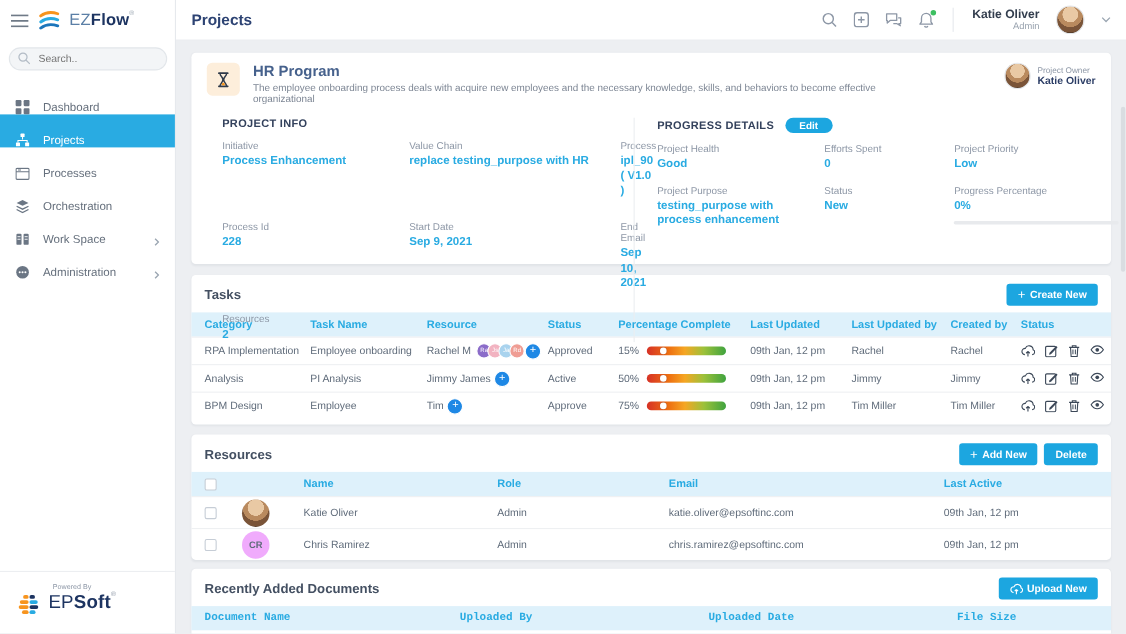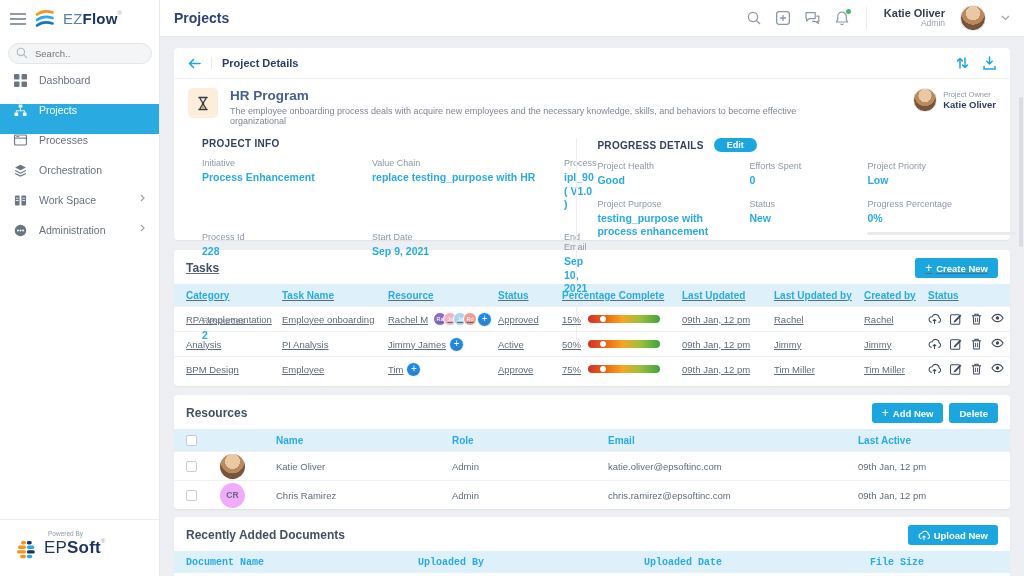--- a/index.html
+++ b/index.html
@@ -12,21 +12,21 @@
              border-right:1px solid #e6e9ed; display:flex; flex-direction:column; z-index:5; }
   .logo-row { height:37px; display:flex; align-items:center; padding:0 10px; gap:8px; }
   .logo-text { font-size:15px; color:#5b7fa6; letter-spacing:.2px; white-space:nowrap; }
   .logo-text b { color:#1d3461; }
   .logo-tm { font-size:6px; color:#9aa5b1; vertical-align:top; }
   .side-search { position:relative; margin:6px 8px 4px; }
   .side-search input { width:144px; height:21px; border:1px solid #e2e6ea; background:#f3f5f7; border-radius:11px;
              padding:0 8px 0 26px; font-size:9.5px; color:#6a7685; outline:none; font-family:inherit; }
   .side-search .mag { position:absolute; left:8px; top:4px; }
   .menu { margin-top:6px; }
-  .menu-item { height:30px; display:flex; align-items:flex-start; padding:0 14px; gap:12px;
+  .menu-item { height:30px; display:flex; align-items:flex-end; padding:0 14px; gap:12px;
                font-size:10.5px; color:#66707d; cursor:pointer; }
   .menu-item .chev { margin-left:auto; color:#9aa5b1; }
   .menu-item.active { background:#29abe2; color:#fff; }
   .side-footer { margin-top:auto; border-top:1px solid #eceef1; padding:10px 14px 14px; }
   .powered { font-size:6.5px; color:#8d97a6; margin-left:34px; margin-bottom:1px; }
   .epsoft-row { display:flex; align-items:flex-start; gap:6px; }
   .epsoft-text { font-size:17px; color:#1d3461; letter-spacing:.2px; }
   .epsoft-text b { font-weight:bold; }
   .ep-tm { font-size:6px; color:#8d97a6; vertical-align:top; }
 
@@ -80,21 +80,21 @@
   .card-title { font-size:12px; font-weight:bold; color:#445062; }
   .btns { margin-left:auto; display:flex; gap:6px; }
   .blue-btn { background:#1ca6e0; color:#fff; border:none; border-radius:3px; height:20px; padding:0 10px;
               font-size:9.5px; font-weight:bold; display:flex; align-items:center; gap:4px; cursor:pointer; font-family:inherit; }
   .blue-btn .plus { font-size:12px; font-weight:normal; line-height:1; }
   .thead { background:#def1fb; color:#29abe2; font-weight:bold; font-size:10px; }
   .trow { border-top:1px solid #eef0f2; color:#5f6b7a; font-size:9.5px; }
   .grid-row { display:grid; align-items:center; padding:0 12px; }
 
   
-  .card-tasks { margin-top:10px; height:136px;text-decoration:underline; }
+  .card-tasks { margin-top:10px; height:136px; }
   .tasks-grid { grid-template-columns:96px 106px 110px 64px 120px 92px 90px 64px 1fr; }
   .tasks-grid.thead { height:22px; }
   .tasks-grid.trow { height:25px; }
   .res-cell { display:flex; align-items:center; gap:3px; }
   .avatar-chip { width:14px; height:14px; border-radius:50%; border:1px solid #fff; color:#fff;
                  font-size:5.5px; display:inline-flex; align-items:center; justify-content:center; margin-left:-4px; }
   .avatar-chip:first-of-type { margin-left:2px; }
   .add-chip { width:15px; height:15px; border-radius:50%; background:#1e88e5; color:#fff; border:1px solid #fff;
               font-size:10px; line-height:12px; display:inline-flex; align-items:center; justify-content:center;
               margin-left:-3px; cursor:pointer; }
@@ -288,42 +288,20 @@
       <svg width="9" height="6" viewBox="0 0 9 6" fill="none">
           <path d="M1 1l3.5 3.5L8 1" stroke="#9aa5b1" stroke-width="1.2"></path>
         </svg>
     </span>
   </div>
 </div>
 
 <div class="main">
 
   <div class="card card-project">
-    <div class="pd-header">
-      <span>
-        <svg width="13" height="11" viewBox="0 0 13 11" fill="none">
-            <path d="M12 5.5H1.5M5.5 1.5 1.5 5.5l4 4" stroke="#1ca6e0" stroke-width="1.6" stroke-linecap="round" stroke-linejoin="round"></path>
-          </svg>
-      </span>
-      <span class="pd-title">Project Details</span>
-      <span class="pd-header-icons">
-        <span>
-          <svg width="13" height="14" viewBox="0 0 13 14" fill="none">
-              <path d="M4 12V2.5M4 2.5 1.6 4.9M4 2.5l2.4 2.4" stroke="#1ca6e0" stroke-width="1.5" stroke-linecap="round" stroke-linejoin="round"></path>
-              <path d="M9 2v9.5M9 11.5 6.6 9.1M9 11.5l2.4-2.4" stroke="#1ca6e0" stroke-width="1.5" stroke-linecap="round" stroke-linejoin="round"></path>
-            </svg>
-        </span>
-        <span>
-          <svg width="13" height="14" viewBox="0 0 13 14" fill="none">
-              <path d="M6.5 1v7M6.5 8 3.8 5.3M6.5 8l2.7-2.7" stroke="#1ca6e0" stroke-width="1.5" stroke-linecap="round" stroke-linejoin="round"></path>
-              <path d="M1 10.5V13h11v-2.5" stroke="#1ca6e0" stroke-width="1.5" stroke-linecap="round"></path>
-            </svg>
-        </span>
-      </span>
-    </div>
 
     <div class="program-row">
       <span class="program-icon">
         <svg width="14" height="15" viewBox="0 0 14 15" fill="none">
             <path d="M3 1.5h8M3 13.5h8" stroke="#2f3a4a" stroke-width="1.6" stroke-linecap="round"></path>
             <path d="M4 1.5c0 3 2.6 3.2 2.6 6s-2.6 3-2.6 6M10 1.5c0 3-2.6 3.2-2.6 6s2.6 3 2.6 6" stroke="#2f3a4a" stroke-width="1.3"></path>
             <circle cx="7" cy="11.5" r="1.3" fill="#f7941e"></circle>
           </svg>
       </span>
       <span class="program-info">

